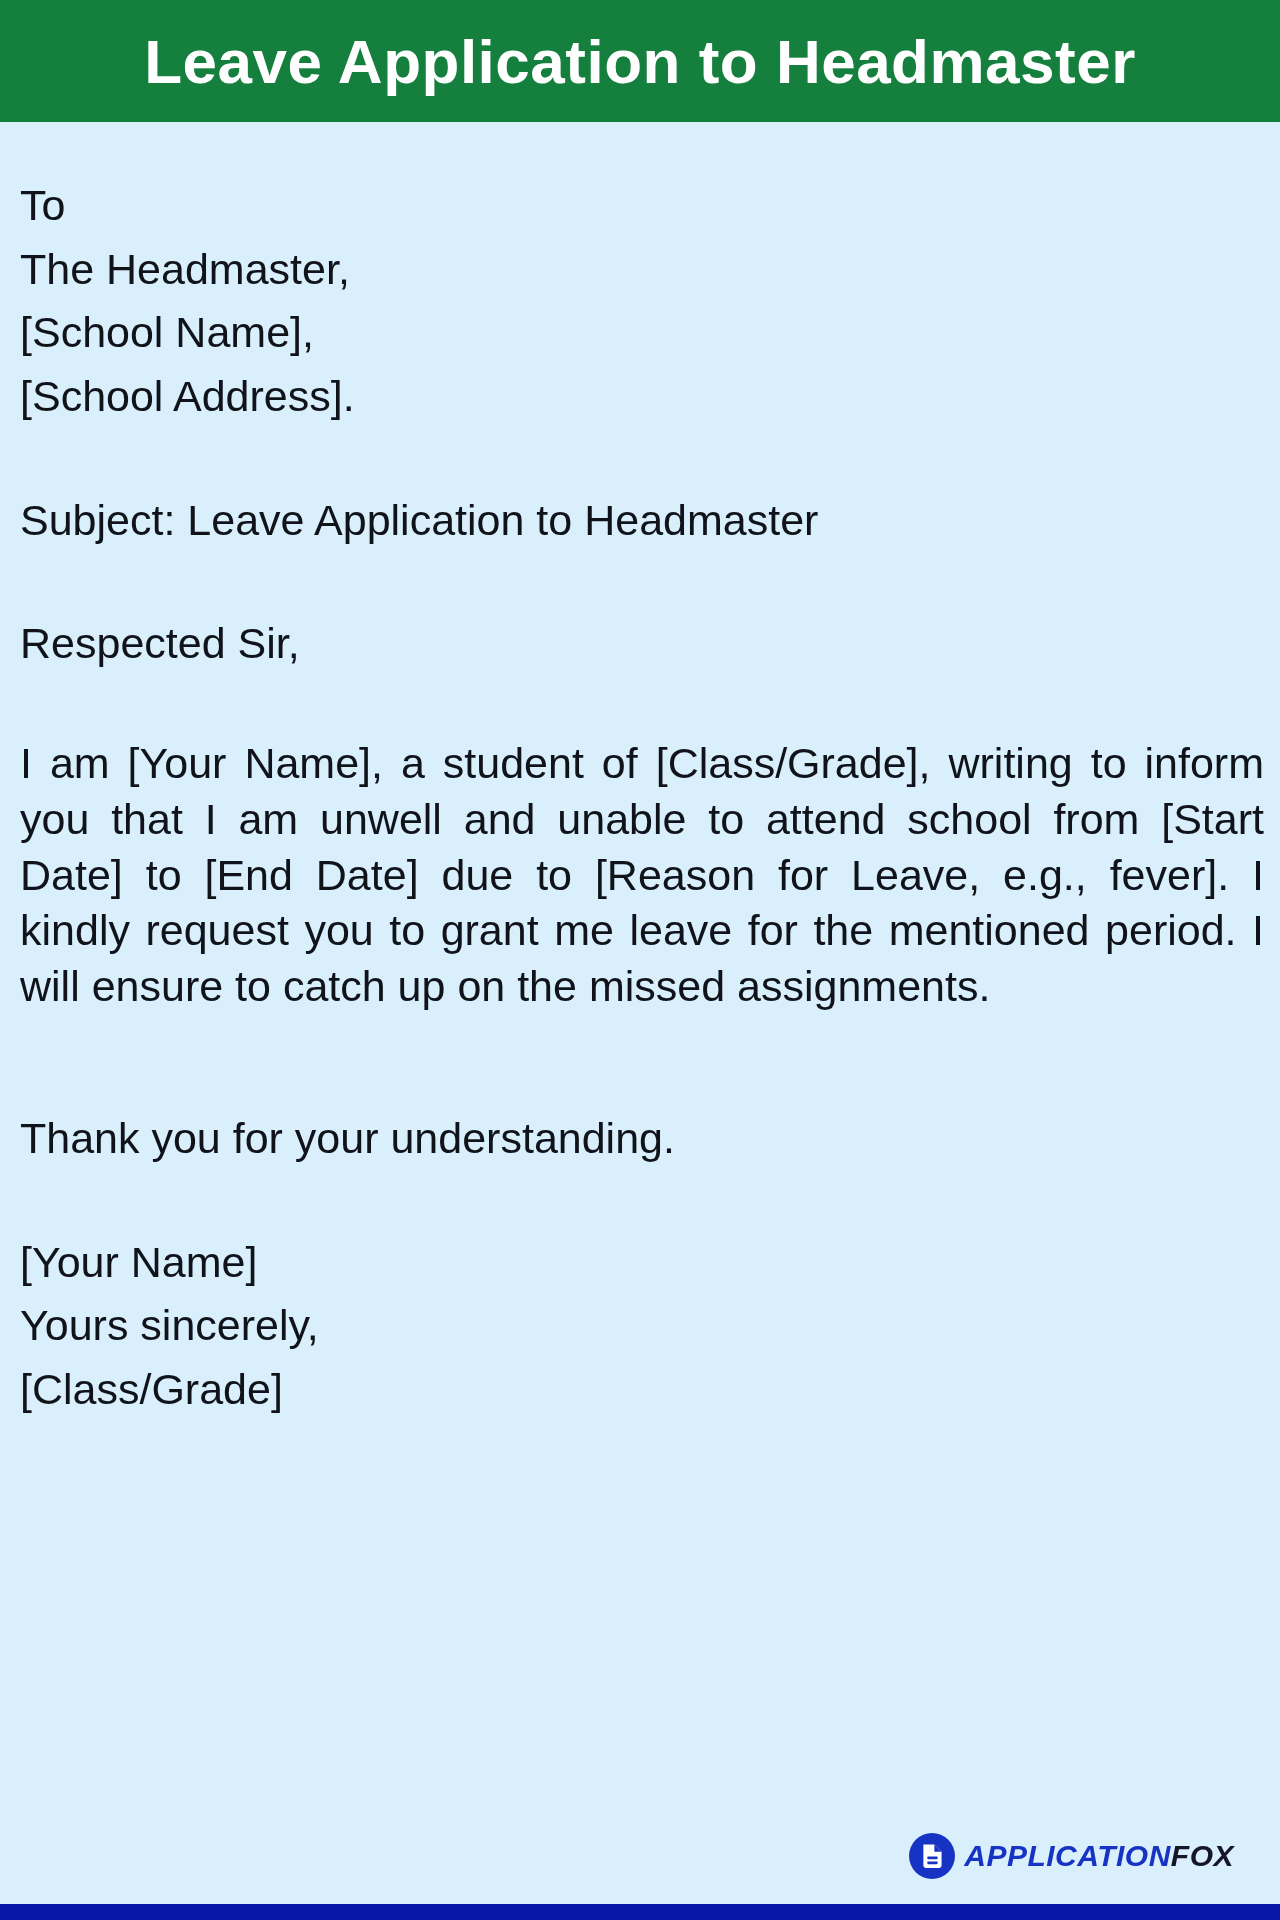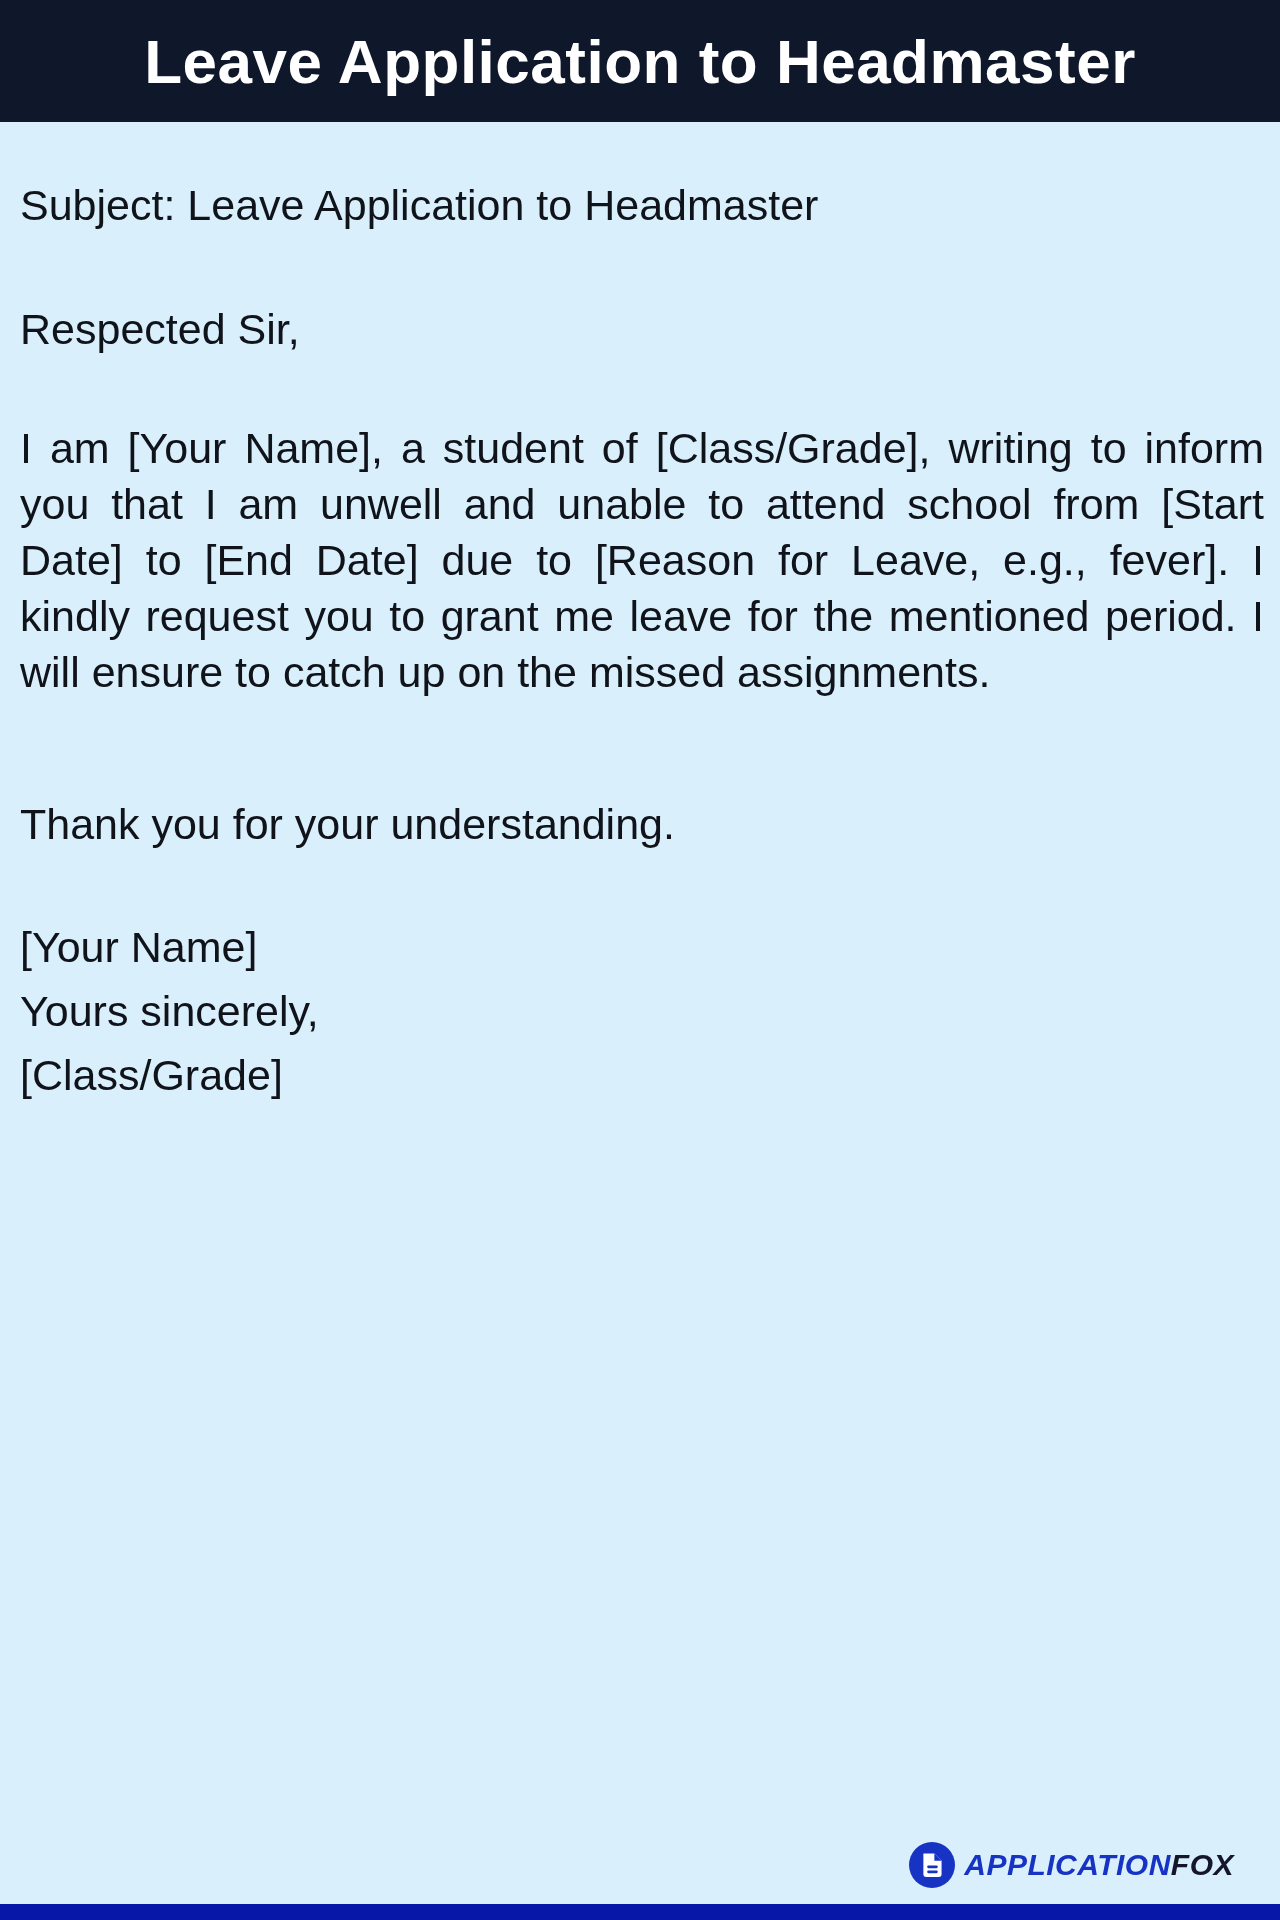--- a/index.html
+++ b/index.html
@@ -12,21 +12,21 @@
     width: 1280px;
     height: 1920px;
     background: #d9effc;
     font-family: "Liberation Sans", sans-serif;
     color: #10141a;
     overflow: hidden;
   }
   .titlebar {
     width: 100%;
     height: 122px;
-    background: #0f172a;
+    background: #15803d;
     display: flex;
     align-items: center;
     justify-content: center;
   }
   .titlebar h1 {
     margin: 0;
     color: #ffffff;
     font-size: 62px;
     font-weight: bold;
     letter-spacing: 0.5px;
@@ -42,21 +42,21 @@
   }
   .line { display: block; }
   .para {
     margin: 0 0 92px 0;
     line-height: 1.3;
     text-align: justify;
   }
   .footer-logo {
     position: absolute;
     right: 46px;
-    bottom: 32px;
+    bottom: 41px;
     display: flex;
     align-items: center;
     gap: 9px;
   }
   .brand-text {
     font-size: 30px;
     font-weight: bold;
     font-style: italic;
     letter-spacing: 0.5px;
     white-space: nowrap;
@@ -76,20 +76,26 @@
 <body>
 
 <div class="page">
 
   <header class="titlebar">
     <h1>Leave Application to Headmaster</h1>
   </header>
 
   <main class="content">
 
+    <div class="block">
+      <span class="line">To</span>
+      <span class="line">The Headmaster,</span>
+      <span class="line">[School Name],</span>
+      <span class="line">[School Address].</span>
+    </div>
 
     <div class="block">Subject: Leave Application to Headmaster</div>
 
     <div class="block">Respected Sir,</div>
 
     <p class="para">I am [Your Name], a student of [Class/Grade], writing to inform you that I am unwell and unable to attend school from [Start Date] to [End Date] due to [Reason for Leave, e.g., fever]. I kindly request you to grant me leave for the mentioned period. I will ensure to catch up on the missed assignments.</p>
 
     <div class="block">Thank you for your understanding.</div>
 
     <div class="block">

